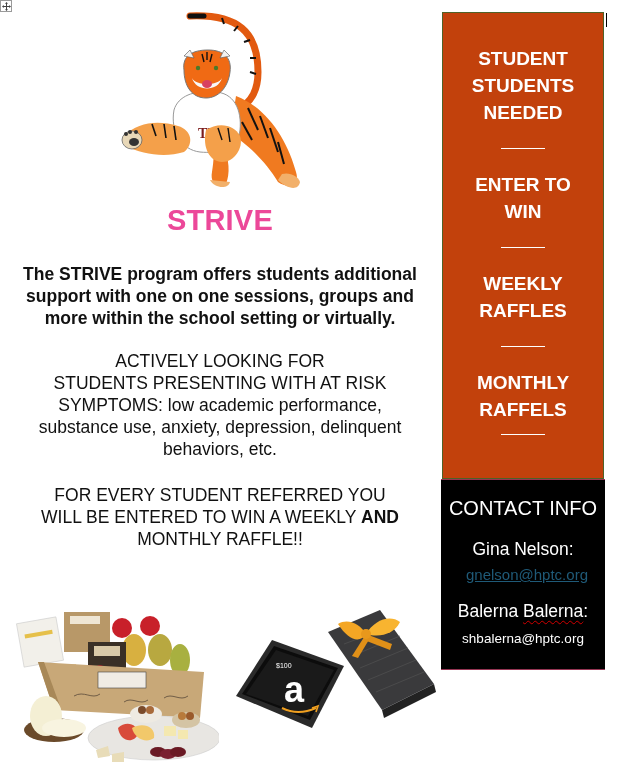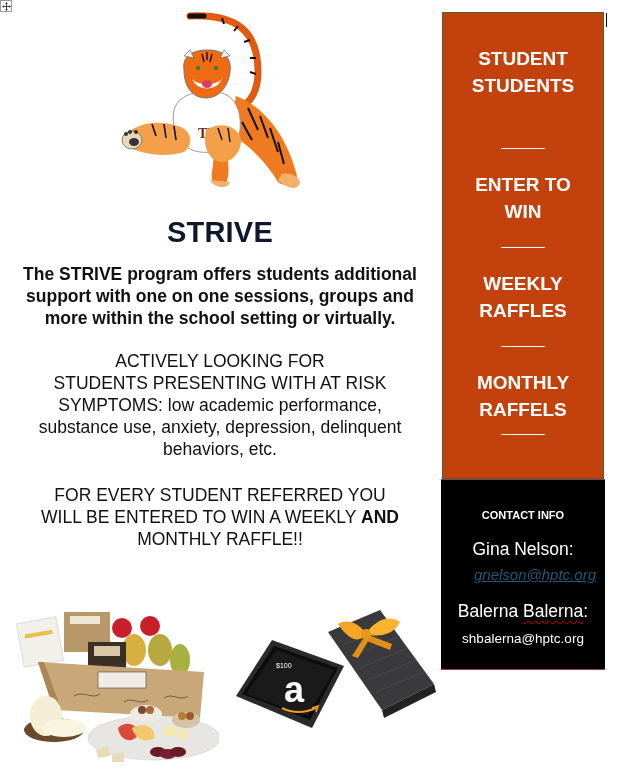--- a/index.html
+++ b/index.html
@@ -7,22 +7,22 @@
       width: 618px; height: 775px; background: #ffffff; position: relative; overflow: hidden;
       font-family: "Liberation Sans", sans-serif; color: #111;
     }
     .move-handle {
       position: absolute; left: 0; top: 0; width: 12px; height: 12px;
       border: 1px solid #9a9a9a; background: #fff; box-sizing: border-box;
       display: flex; align-items: center; justify-content: center;
     }
     .tiger { position: absolute; left: 118px; top: 12px; width: 205px; height: 185px; }
     .title {
-      position: absolute; left: 0; width: 440px; top: 216px; text-align: center;
-      font-weight: bold; font-size: 29px; color: #0f172a; letter-spacing: 0.2px;
+      position: absolute; left: 0; width: 440px; top: 204px; text-align: center;
+      font-weight: bold; font-size: 29px; color: #ec4899; letter-spacing: 0.2px;
     }
     .para {
       position: absolute; left: 0; width: 440px; text-align: center;
       font-size: 17.5px; line-height: 22px; color: #111;
     }
     .p1 { top: 263px; font-weight: bold; }
     .p2 { top: 350px; }
     .p3 { top: 484px; }
     .basket { position: absolute; left: 14px; top: 606px; width: 205px; height: 160px; }
     .giftcard { position: absolute; left: 232px; top: 604px; width: 205px; height: 140px; }
@@ -34,23 +34,23 @@
     }
     .ob-item { position: absolute; left: 0; width: 100%; }
     .ob-rule { position: absolute; left: 50%; width: 44px; margin-left: -22px; height: 1px; background: #fff; }
     .cursor-bar { position: absolute; left: 606px; top: 13px; width: 1px; height: 14px; background: #000; }
 
     .contact-box {
       position: absolute; left: 441px; top: 479px; width: 164px; height: 191px;
       background: #000; border-top: 1px solid #953553; border-bottom: 1px solid #953553; box-sizing: border-box;
       color: #fff; text-align: center;
     }
-    .cb-title { position: absolute; left: 0; width: 100%; top: 17px; font-weight: bold; font-size: 11px; margin-top: 12px; }
+    .cb-title { position: absolute; left: 0; width: 100%; top: 17px; font-weight: normal; font-size: 20px; }
     .cb-name1 { position: absolute; left: 0; width: 100%; top: 59px; font-size: 17.5px; }
-    .cb-email1 { position: absolute; left: 12px; width: 100%; top: 86px; font-size: 15px; color: #1f5a78; text-decoration: underline; font-style: italic; }
+    .cb-email1 { position: absolute; left: 4px; width: 100%; top: 86px; font-size: 15px; color: #1f5a78; text-decoration: underline; }
     .cb-name2 { position: absolute; left: 0; width: 100%; top: 121px; font-size: 17.5px; }
     .cb-email2 { position: absolute; left: 0; width: 100%; top: 151px; font-size: 13.5px; }
     .spell { text-decoration: underline wavy #d00000; text-decoration-thickness: 1px; text-underline-offset: 3px; text-align: center; }
   </style>
 </head>
 <body>
 
 <div class="move-handle">
   <svg width="9" height="9" viewBox="0 0 9 9">
     <path d="M4.5 0 L6 1.8 H5 V4 H7.2 V3 L9 4.5 L7.2 6 V5 H5 V7.2 H6 L4.5 9 L3 7.2 H4 V5 H1.8 V6 L0 4.5 L1.8 3 V4 H4 V1.8 H3 Z" fill="#444"></path>
@@ -194,20 +194,21 @@
   <path d="M134 30 C142 16 158 10 168 18 C162 30 148 34 134 30 Z" fill="#f8b430"></path>
   <path d="M134 30 L120 52 L126 54 L138 34 Z" fill="#e09018"></path>
   <path d="M134 30 L160 40 L158 46 L132 36 Z" fill="#e09018"></path>
   <circle cx="134" cy="30" r="5" fill="#e8981c"></circle>
 </svg>
 
 <div class="orange-box">
   <div class="ob-item" style="top:32px;">
     <div>STUDENT</div>
     <div>STUDENTS</div>
+    <div>NEEDED</div>
   </div>
   <div class="ob-rule" style="top:135px;"></div>
   <div class="ob-item" style="top:158px;">
     <div>ENTER TO</div>
     <div>WIN</div>
   </div>
   <div class="ob-rule" style="top:234px;"></div>
   <div class="ob-item" style="top:257px;">
     <div>WEEKLY</div>
     <div>RAFFLES</div>

